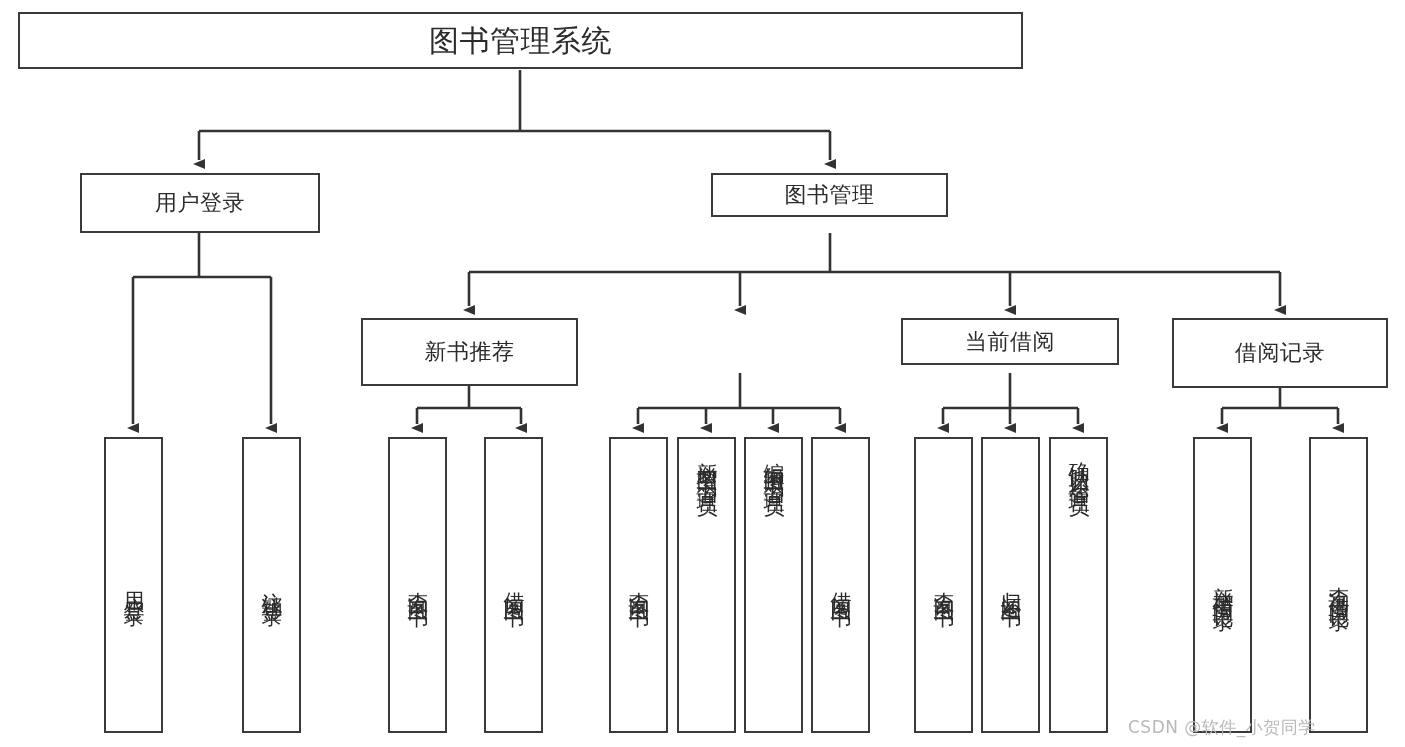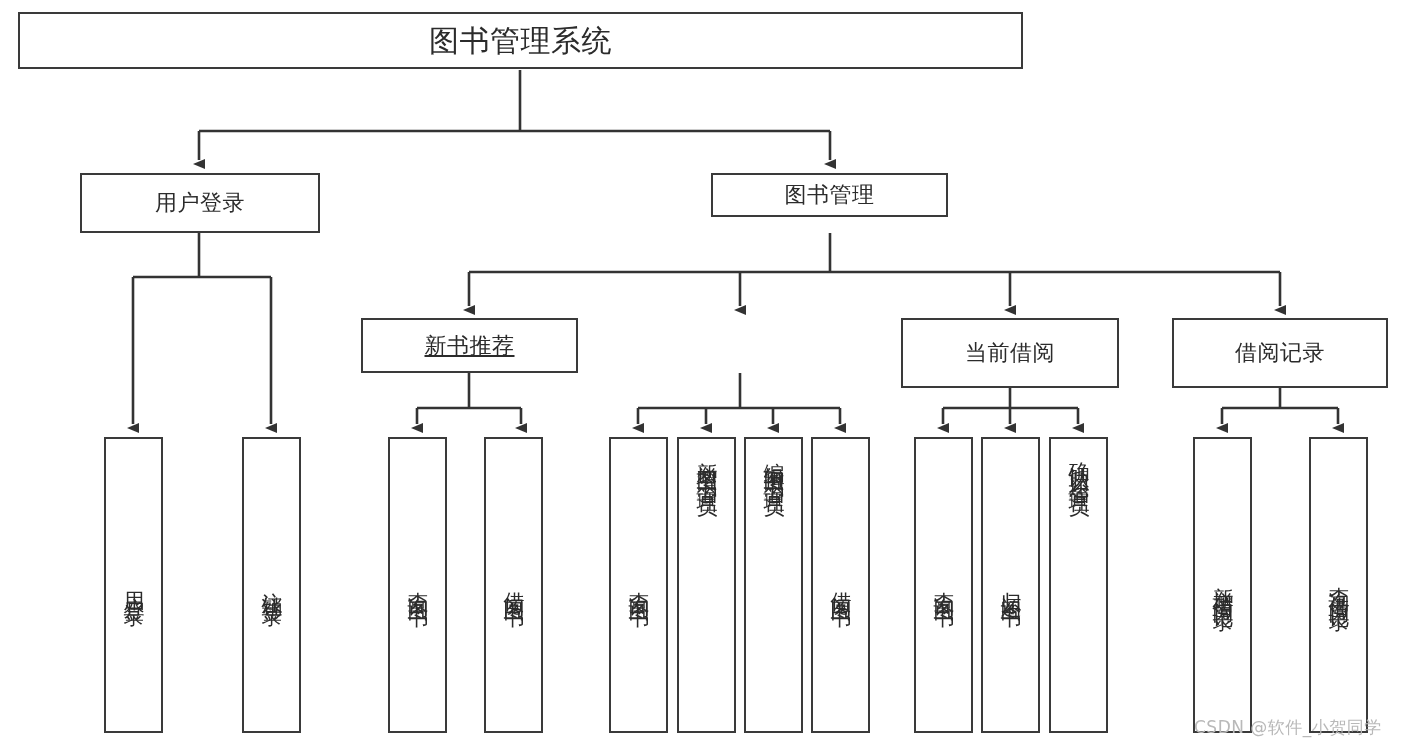--- a/index.html
+++ b/index.html
@@ -139,24 +139,24 @@
     <span class="lbl">图书管理系统</span>
   </div>
 
   <div class="node lvl1" style="left:80px; top:173px; width:240px; height:60px;">
     <span class="lbl">用户登录</span>
   </div>
   <div class="node lvl1" style="left:711px; top:173px; width:237px; height:44px;">
     <span class="lbl">图书管理</span>
   </div>
 
-  <div class="node lvl2" style="left:361px; top:318px; width:217px; height:55px;text-decoration:underline;">
+  <div class="node lvl2" style="left:361px; top:318px; width:217px; height:68px;">
     <span class="lbl">新书推荐</span>
   </div>
-  <div class="node lvl2" style="left:901px; top:318px; width:218px; height:70px;">
+  <div class="node lvl2" style="left:901px; top:318px; width:218px; height:47px;">
     <span class="lbl">当前借阅</span>
   </div>
   <div class="node lvl2" style="left:1172px; top:318px; width:216px; height:70px;">
     <span class="lbl">借阅记录</span>
   </div>
 
   <div class="node leaf centered" style="left:104px; top:437px; width:59px; height:296px;">
     <span class="lbl">用户登录</span>
   </div>
   <div class="node leaf centered" style="left:242px; top:437px; width:59px; height:296px;">
@@ -193,15 +193,15 @@
     <span class="lbl">确认归还（管理员）</span>
   </div>
 
   <div class="node leaf centered" style="left:1193px; top:437px; width:59px; height:296px;">
     <span class="lbl">新增借阅记录</span>
   </div>
   <div class="node leaf centered" style="left:1309px; top:437px; width:59px; height:296px;">
     <span class="lbl">查询借阅记录</span>
   </div>
 
-  <div class="watermark" style="left:1194px; top:716px;text-align:center;">CSDN @软件_小贺同学</div>
+  <div class="watermark" style="left:1128px; top:716px;text-align:center;">CSDN @软件_小贺同学</div>
 
 </div>
 
 </body></html>

